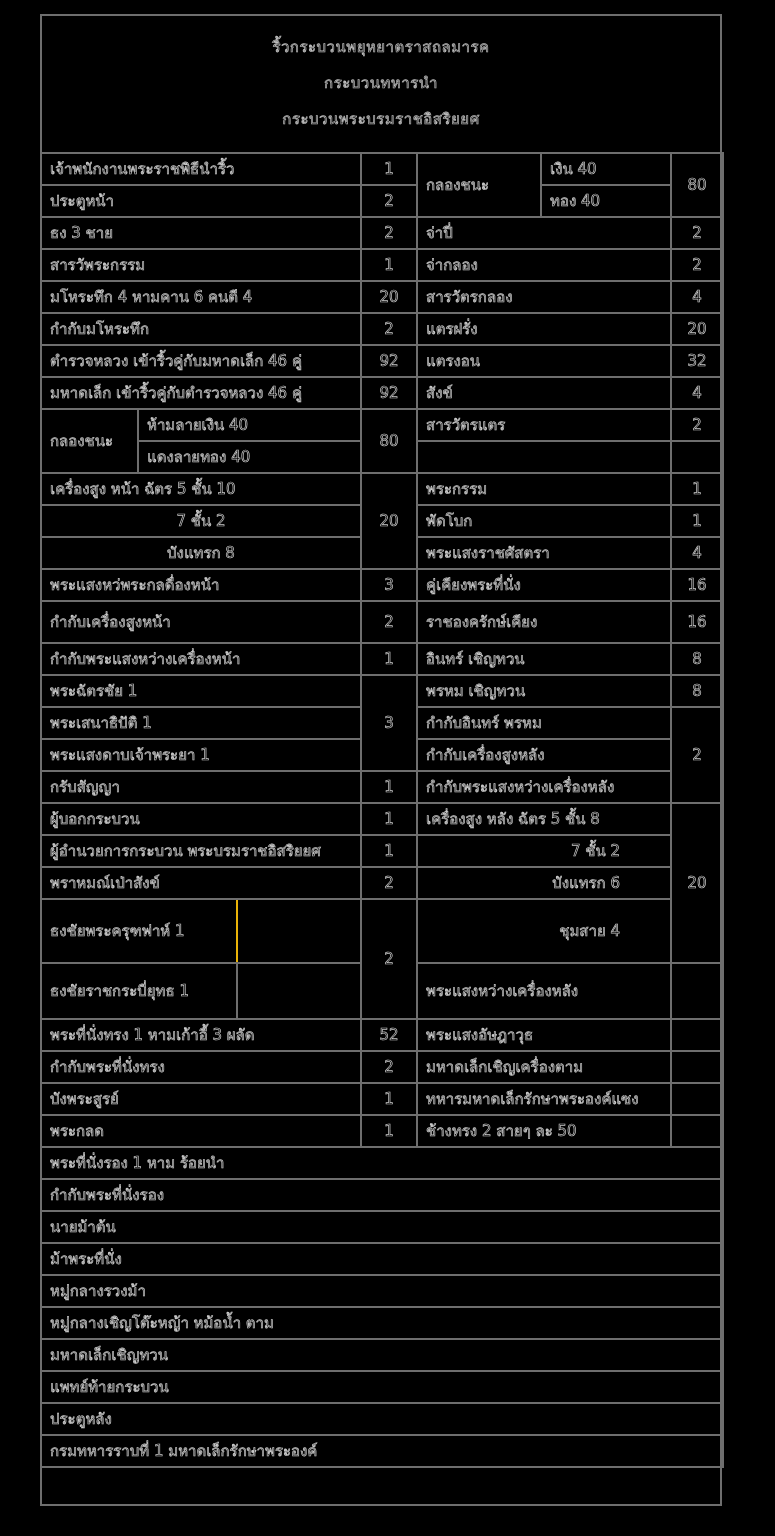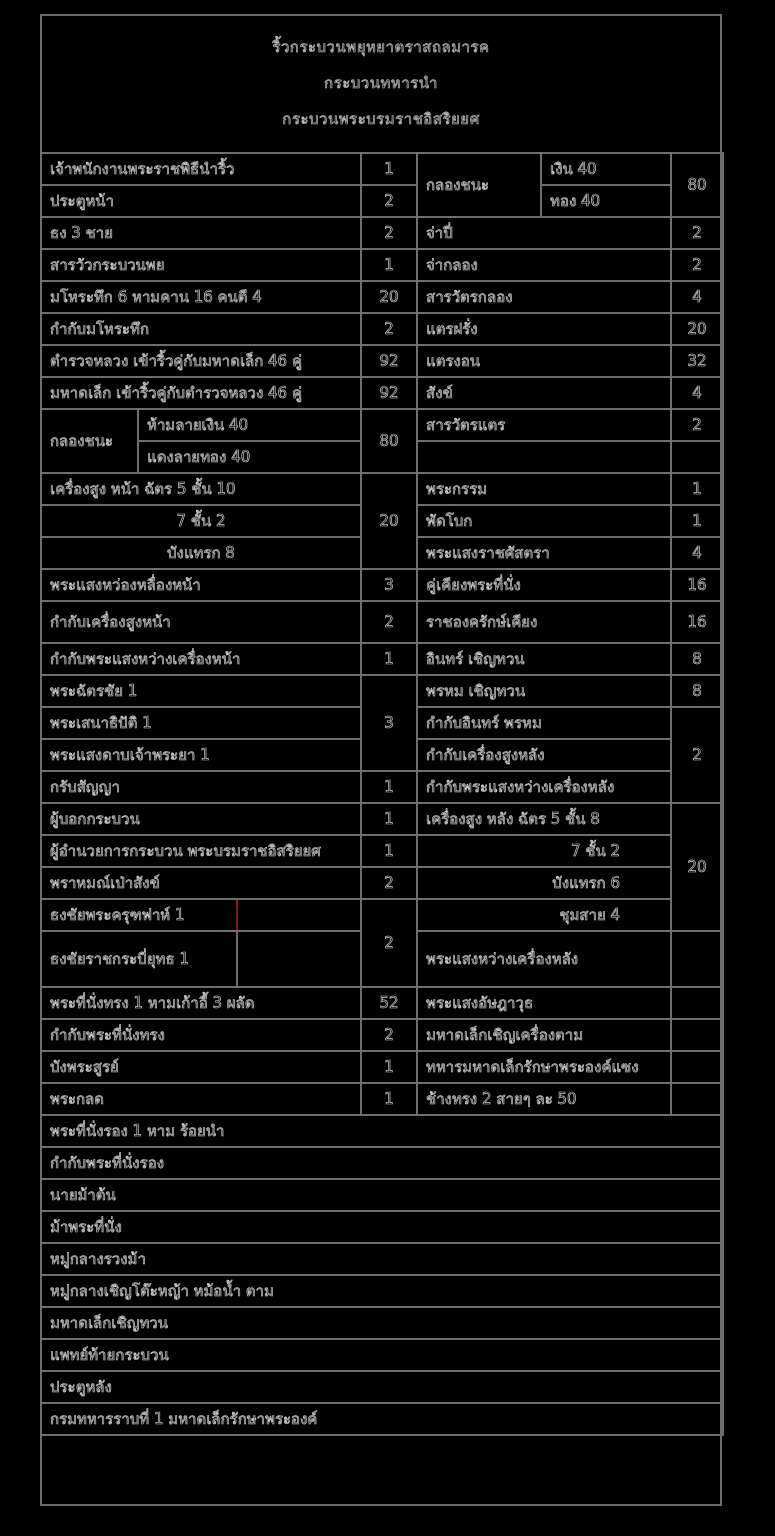--- a/index.html
+++ b/index.html
@@ -53,27 +53,27 @@
     <td class="n">2</td>
     <td>ทอง 40</td>
   </tr>
   <tr>
     <td colspan="2">ธง 3 ชาย</td>
     <td class="n">2</td>
     <td colspan="2">จ่าปี่</td>
     <td class="n">2</td>
   </tr>
   <tr>
-    <td colspan="2">สารวัวกระบวนพย</td>
+    <td colspan="2">สารวัพระกรรม</td>
     <td class="n">1</td>
     <td colspan="2">จ่ากลอง</td>
     <td class="n">2</td>
   </tr>
   <tr>
-    <td colspan="2">มโหระทึก 6 หามคาน 16 คนตี 4</td>
+    <td colspan="2">มโหระทึก 4 หามคาน 6 คนตี 4</td>
     <td class="n">20</td>
     <td colspan="2">สารวัตรกลอง</td>
     <td class="n">4</td>
   </tr>
   <tr>
     <td colspan="2">กำกับมโหระทึก</td>
     <td class="n">2</td>
     <td colspan="2">แตรฝรั่ง</td>
     <td class="n">20</td>
   </tr>
@@ -111,21 +111,21 @@
     <td colspan="2" class="c">7 ชั้น 2</td>
     <td colspan="2">พัดโบก</td>
     <td class="n">1</td>
   </tr>
   <tr>
     <td colspan="2" class="c">บังแทรก 8</td>
     <td colspan="2">พระแสงราชศัสตรา</td>
     <td class="n">4</td>
   </tr>
   <tr>
-    <td colspan="2">พระแสงหว่องหลื่องหน้า</td>
+    <td colspan="2">พระแสงหว่พระกลดื่องหน้า</td>
     <td class="n">3</td>
     <td colspan="2">คู่เคียงพระที่นั่ง</td>
     <td class="n">16</td>
   </tr>
   <tr class="tall">
     <td colspan="2">กำกับเครื่องสูงหน้า</td>
     <td class="n">2</td>
     <td colspan="2">ราชองครักษ์เคียง</td>
     <td class="n">16</td>
   </tr>
@@ -167,21 +167,21 @@
     <td colspan="2" class="r">7 ชั้น 2</td>
   </tr>
   <tr>
     <td colspan="2">พราหมณ์เป่าสังข์</td>
     <td class="n">2</td>
     <td colspan="2" class="r">บังแทรก 6</td>
   </tr>
   <tr>
     <td colspan="2" style="padding:0">
       <div style="display:flex;height:100%">
-        <div style="flex:0 0 178px;border-right:2px solid #7f1d1d;padding:0 8px;line-height:30px">ธงชัยพระครุฑพ่าห์ 1</div>
+        <div style="flex:0 0 178px;border-right:2px solid #eab308;padding:16px 8px;line-height:30px">ธงชัยพระครุฑพ่าห์ 1</div>
         <div style="flex:1"></div>
       </div>
     </td>
     <td rowspan="2" class="n">2</td>
     <td colspan="2" class="r">ชุมสาย 4</td>
   </tr>
   <tr>
     <td colspan="2" style="padding:0">
       <div style="display:flex;height:100%;position:relative">
         <div style="flex:0 0 178px;border-right:2px solid #6e6e6e;padding:12px 8px;line-height:30px">ธงชัยราชกระบี่ยุทธ 1</div>

